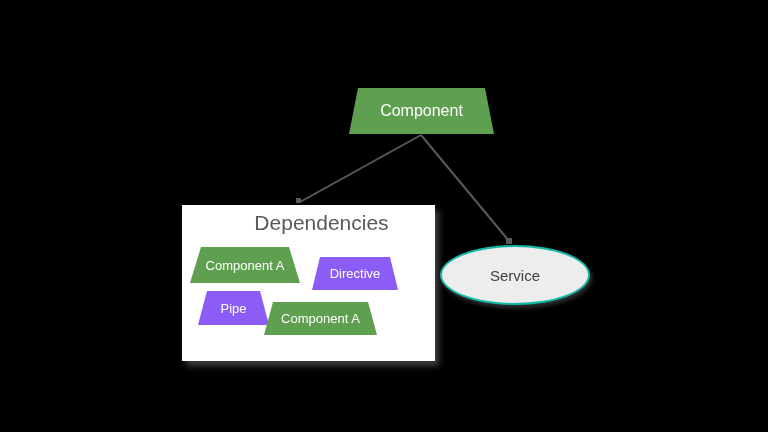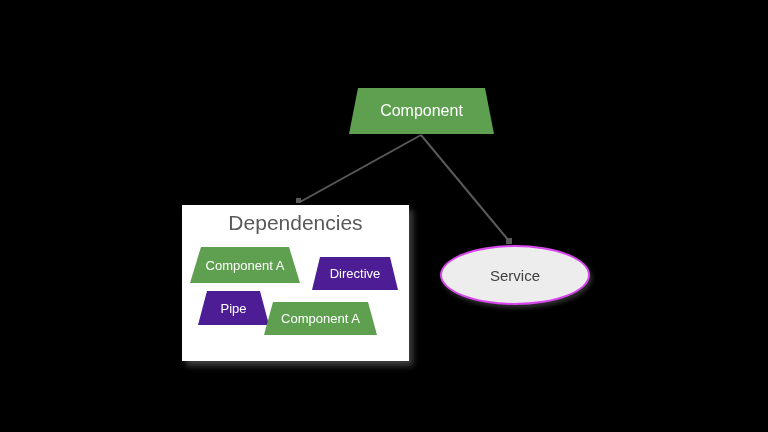--- a/index.html
+++ b/index.html
@@ -24,33 +24,34 @@
   .trapezoid {
     position: absolute;
     clip-path: polygon(var(--inset, 9px) 0, calc(100% - var(--inset, 9px)) 0, 100% 100%, 0 100%);
     display: flex;
     align-items: center;
     justify-content: center;
     color: #ffffff;
     text-align: center;
   }
   .green { background: #5ea04f; }
-  .blue  { background: #4c1d95; }
+  .blue  { background: #8b5cf6; }
   .component-node {
     left: 349px; top: 88px;
     width: 145px; height: 46px;
     --inset: 9px;
     font-size: 16px;
   }
   .dep-box {
     position: absolute;
     left: 182px; top: 205px;
     width: 227px; height: 156px;
     background: #ffffff;
     box-shadow: 4px 5px 6px rgba(125,125,125,0.5);
+    padding-left: 26px;
   }
   .dep-title {
     margin-top: 6px;
     text-align: center;
     font-size: 21px;
     color: #595959;
   }
   .dep-item {
     font-size: 13px;
     filter: drop-shadow(2px 3px 2px rgba(0,0,0,0.35));
@@ -58,21 +59,21 @@
   .dep-item-0 { left: 8px;   top: 42px; width: 110px; height: 36px; --inset: 11px; }
   .dep-item-1 { left: 130px; top: 52px; width: 86px;  height: 33px; --inset: 8px; }
   .dep-item-2 { left: 16px;   top: 86px; width: 71px;  height: 34px; --inset: 9px; }
   .dep-item-3 { left: 82px;  top: 97px; width: 113px; height: 33px; --inset: 9px; }
   .service-node {
     position: absolute;
     left: 440px; top: 245px;
     width: 150px; height: 60px;
     box-sizing: border-box;
     background: #ededed;
-    border: 2px solid #d946ef;
+    border: 2px solid #14b8a6;
     border-radius: 50%;
     display: flex;
     align-items: center;
     justify-content: center;
     font-size: 15px;
     color: #404040;
     box-shadow: 2px 3px 4px rgba(90,90,90,0.55);
   }
 </style>
 </head>

